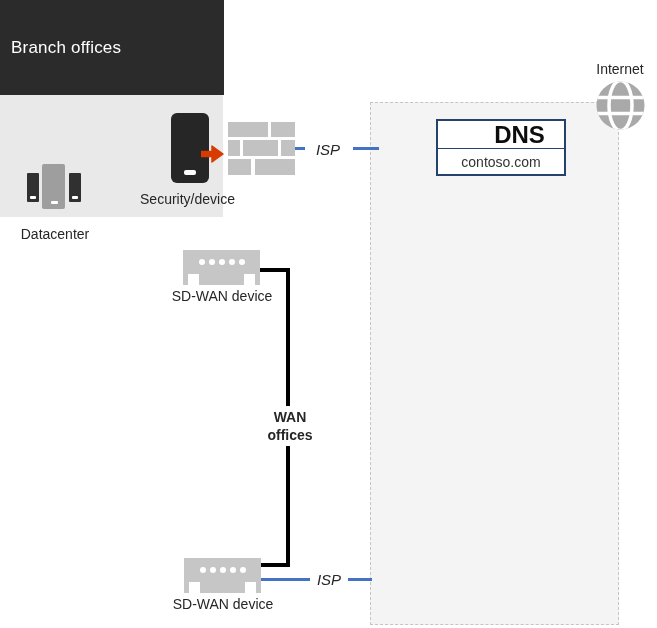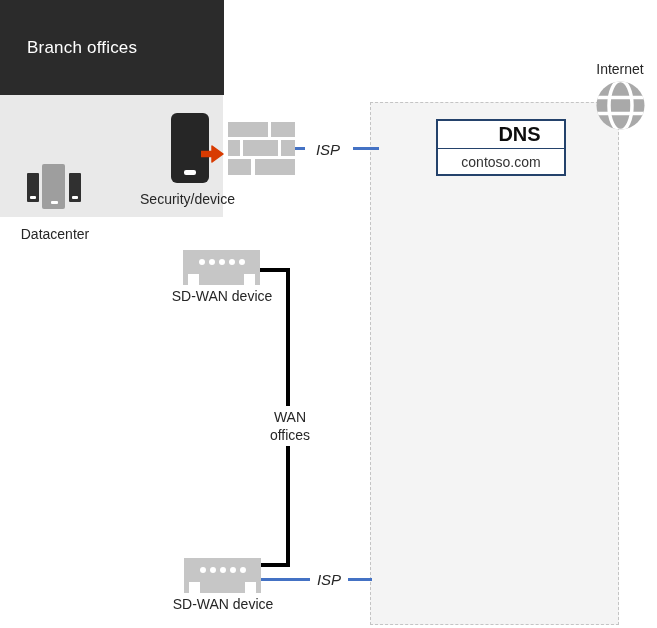--- a/index.html
+++ b/index.html
@@ -4,56 +4,56 @@
 <style>
   html,body { margin:0; padding:0; background:#fff; }
   .canvas {
     position:relative; width:657px; height:628px; background:#ffffff;
     font-family:"Liberation Sans", sans-serif; overflow:hidden;
   }
   
   .hdr {
     position:absolute; background:#2b2b2b; color:#ffffff;
     display:flex; align-items:center; box-sizing:border-box;
-    padding-left:27px; font-size:17px; font-weight:400; letter-spacing:.2px;
+    padding-left:11px; font-size:17px; font-weight:400; letter-spacing:.2px;
   }
   #hdr-paris  { left:0; top:2;   width:224px; height:90px; }
   #hdr-branch { left:0; top:338; width:224px; height:95px; }
   
   .zone { position:absolute; background:#e9e9e9; }
   #zone-paris  { left:0; top:100; width:223px; height:217px; }
   #zone-branch { left:0; top:444; width:223px; height:180px; }
   
   #dashed-box {
     position:absolute; left:370px; top:102px; width:249px; height:523px;
     background:#f4f4f4; border:1px dashed #c4c4c4; box-sizing:border-box;
   }
   
   #dns-box {
     position:absolute; left:436px; top:119px; width:130px; height:57px;
     background:#ffffff; border:2px solid #24426b; box-sizing:border-box; z-index:2;
   }
   #dns-title {
     height:27px; display:flex; align-items:center; justify-content:center;
-    font-size:20px; font-weight:bold; color:#0d0d0d; border-bottom:1px solid #24426b;padding-left:37px;
+    font-size:24px; font-weight:bold; color:#0d0d0d; border-bottom:1px solid #24426b;padding-left:37px;
   }
   #dns-domain {
     height:26px; display:flex; align-items:center; justify-content:center;
     font-size:14px; color:#333333;
   }
   
   .lbl { position:absolute; font-size:14px; color:#262626; text-align:center; z-index:3; }
   #lbl-datacenter   { left:5px;   top:226px; width:100px; }
   #lbl-security     { left:130px; top:191px; width:115px; }
   #lbl-sdwan-top    { left:167px; top:288px; width:110px; }
   #lbl-sdwan-bottom { left:168px; top:596px; width:110px; }
   #lbl-internet     { left:575px; top:61px;  width:90px;  }
   #lbl-wan {
     left:248px; top:406px; width:84px; background:#ffffff;
-    line-height:18px; padding:2px 0; z-index:2;
+    line-height:18px; padding:2px 0; z-index:2;font-weight:bold;
   }
   .isp-lbl { position:absolute; font-size:15px; color:#262626; text-align:center; z-index:2;font-style:italic; }
   #lbl-isp-top    { left:305px; top:141px; width:46px; }
   #lbl-isp-bottom { left:308px; top:571px; width:42px; }
   
   #dc-icon { position:absolute; left:27px; top:164px; width:54px; height:45px; z-index:2; }
   .dc-tower { position:absolute; }
   #dc-center { left:15px; top:0;  width:23px; height:45px; background:#9e9e9e; border-radius:2px; }
   #dc-left   { left:0;    top:9px; width:12px; height:29px; background:#303030; border-radius:1px; }
   #dc-right  { left:42px; top:9px; width:12px; height:29px; background:#303030; border-radius:1px; }

